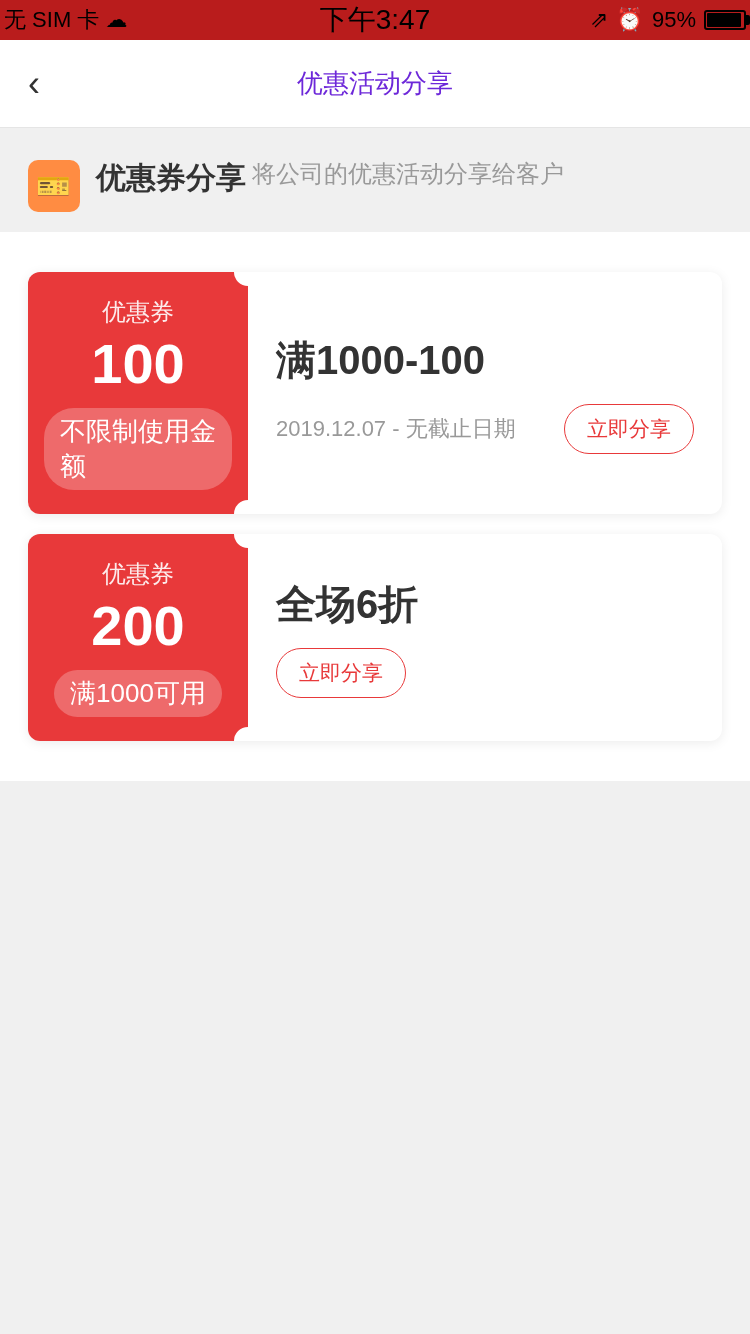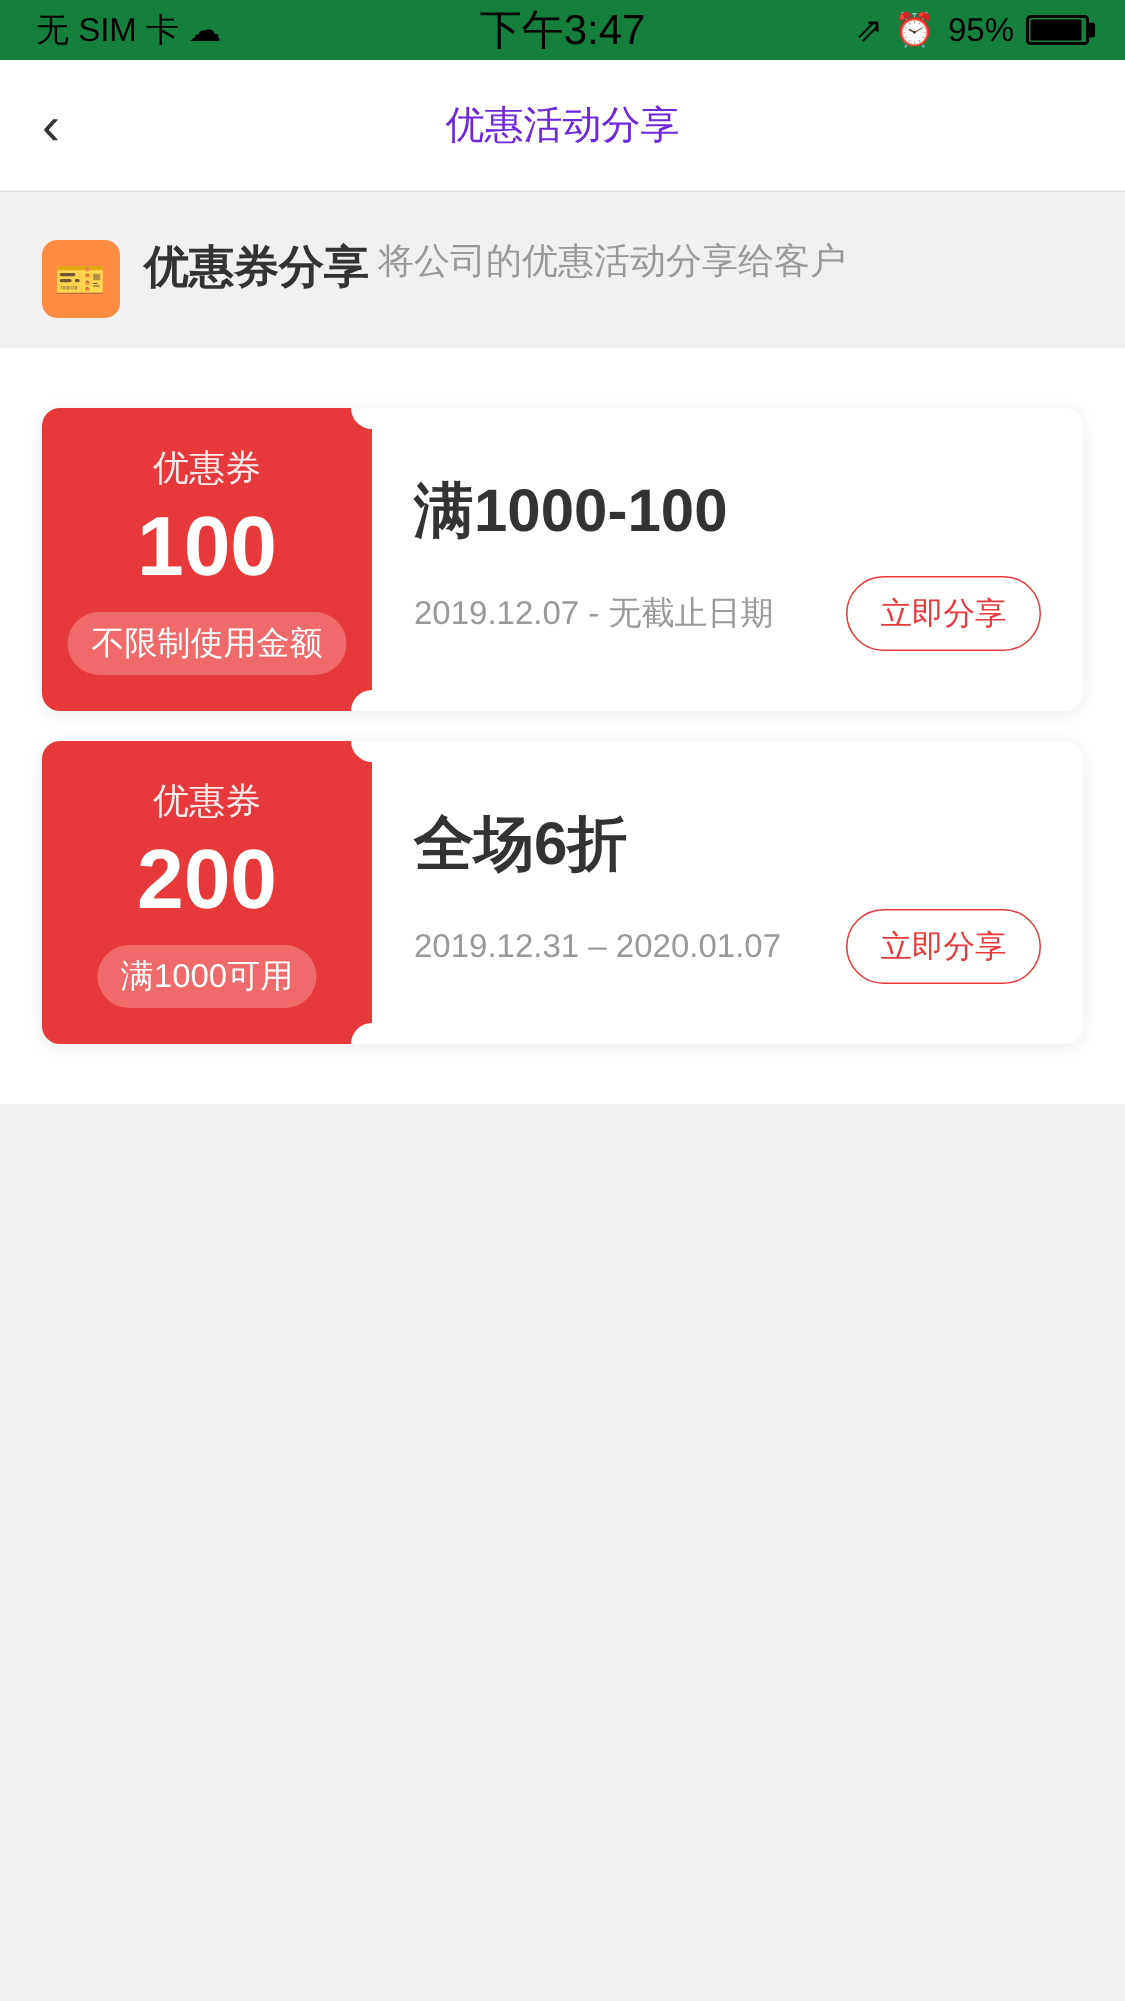--- a/index.html
+++ b/index.html
@@ -9,25 +9,25 @@
       min-height: 1334px;
       background: #f0f0f0;
       font-family: -apple-system, "PingFang SC", "Helvetica Neue", Arial, sans-serif;
       font-size: 28px;
     }
 
     
     .status-bar {
       width: 100%;
       height: 40px;
-      background: #15803d;
+      background: #b91c1c;
       display: flex;
       align-items: center;
       justify-content: space-between;
-      padding: 0 24px;
+      padding: 0 4px;
       font-size: 24px;
       font-weight: 500;
     }
     .status-left {
       display: flex;
       align-items: center;
       gap: 10px;
       font-size: 22px;
     }
     .status-center {
@@ -188,21 +188,21 @@
       font-size: 56px;
       color: #ffffff;
       font-weight: 700;
       line-height: 1;
       margin-bottom: 16px;
     }
     .coupon-condition {
       background: rgba(255,255,255,0.25);
       border-radius: 30px;
       padding: 6px 16px;
-      font-size: 22px;
+      font-size: 26px;
       color: #fff;
     }
 
     
     .coupon-right {
       flex: 1;
       padding: 24px 28px;
       display: flex;
       flex-direction: column;
       justify-content: center;
@@ -293,20 +293,19 @@
 
   <div class="coupon-card">
     <div class="coupon-left">
       <span class="coupon-type-label">优惠券</span>
       <span class="coupon-amount">200</span>
       <span class="coupon-condition">满1000可用</span>
     </div>
     <div class="coupon-right">
       <span class="coupon-name">全场6折</span>
       <div class="coupon-bottom-row">
-        <span class="coupon-date">2019.12.31 – 2020.01.07</span>
         <button class="share-btn">立即分享</button>
       </div>
     </div>
   </div>
 </div>
 
 <div class="bottom-area"></div>
 
 </body></html>

